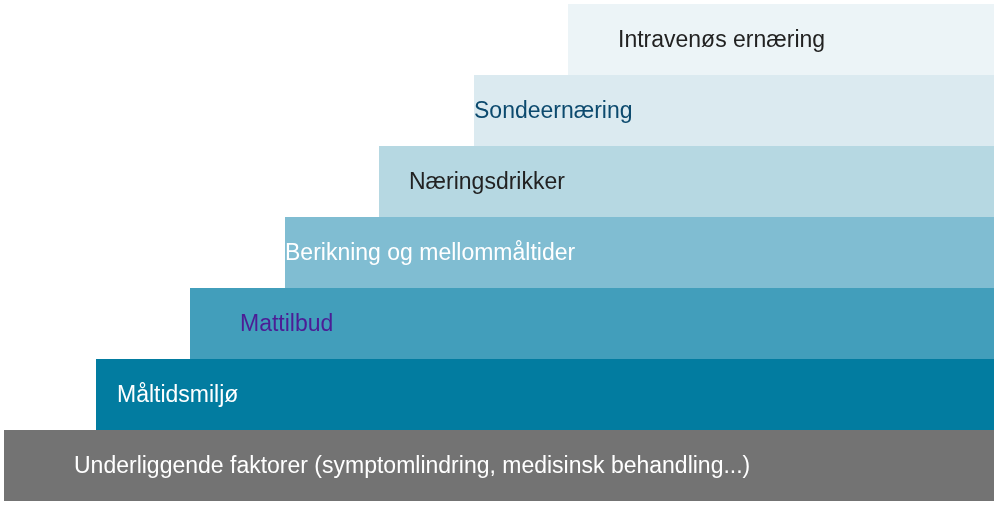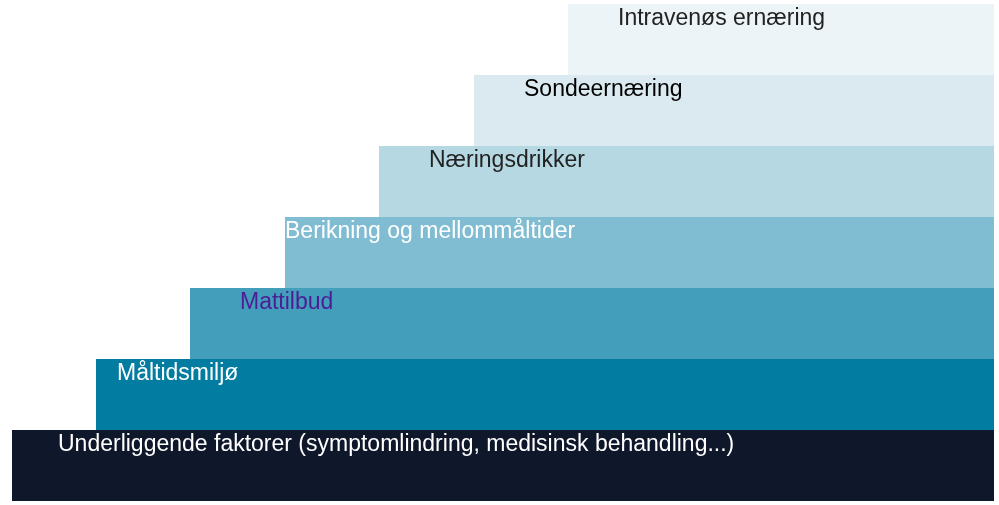--- a/index.html
+++ b/index.html
@@ -1,37 +1,37 @@
 <!DOCTYPE html>
 <html><head>
 <meta charset="utf-8">
 <style>
   html, body { margin:0; padding:0; background:#ffffff; }
   body { width:999px; height:505px; position:relative; overflow:hidden; font-family:"Liberation Sans", "DejaVu Sans", sans-serif; }
-  .step { position:absolute; right:5px; height:71px; display:flex; box-sizing:border-box; font-size:23px; }
+  .step { position:absolute; right:5px; height:71px; display:flex; align-items:center; box-sizing:border-box; font-size:23px; }
   .step span { white-space:nowrap; }
 </style>
 </head>
 <body>
 
 <div>
-  <div class="step" style="left:12px; top:430px; background:#0f172a; color:#ffffff; padding-left:46px;">
+  <div class="step" style="left:4px; top:430px; background:#737373; color:#ffffff; padding-left:70px;">
     <span>Underliggende faktorer (symptomlindring, medisinsk behandling...)</span>
   </div>
   <div class="step" style="left:96px; top:359px; background:#027ca0; color:#ffffff; padding-left:21px;">
     <span>Måltidsmiljø</span>
   </div>
   <div class="step" style="left:190px; top:288px; background:#429ebb; color:#4c1d95; padding-left:50px;">
     <span>Mattilbud</span>
   </div>
   <div class="step" style="left:285px; top:217px; background:#80bdd2; color:#ffffff; ">
     <span>Berikning og mellommåltider</span>
   </div>
-  <div class="step" style="left:379px; top:146px; background:#b6d8e2; color:#222222; padding-left:50px;">
+  <div class="step" style="left:379px; top:146px; background:#b6d8e2; color:#222222; padding-left:30px;">
     <span>Næringsdrikker</span>
   </div>
-  <div class="step" style="left:474px; top:75px; background:#dbeaf0; color:#000000; padding-left:50px;">
+  <div class="step" style="left:474px; top:75px; background:#dbeaf0; color:#0c4a6e; ">
     <span>Sondeernæring</span>
   </div>
   <div class="step" style="left:568px; top:4px; background:#ecf4f7; color:#222222; padding-left:50px;">
     <span>Intravenøs ernæring</span>
   </div>
 </div>
 
 </body></html>

